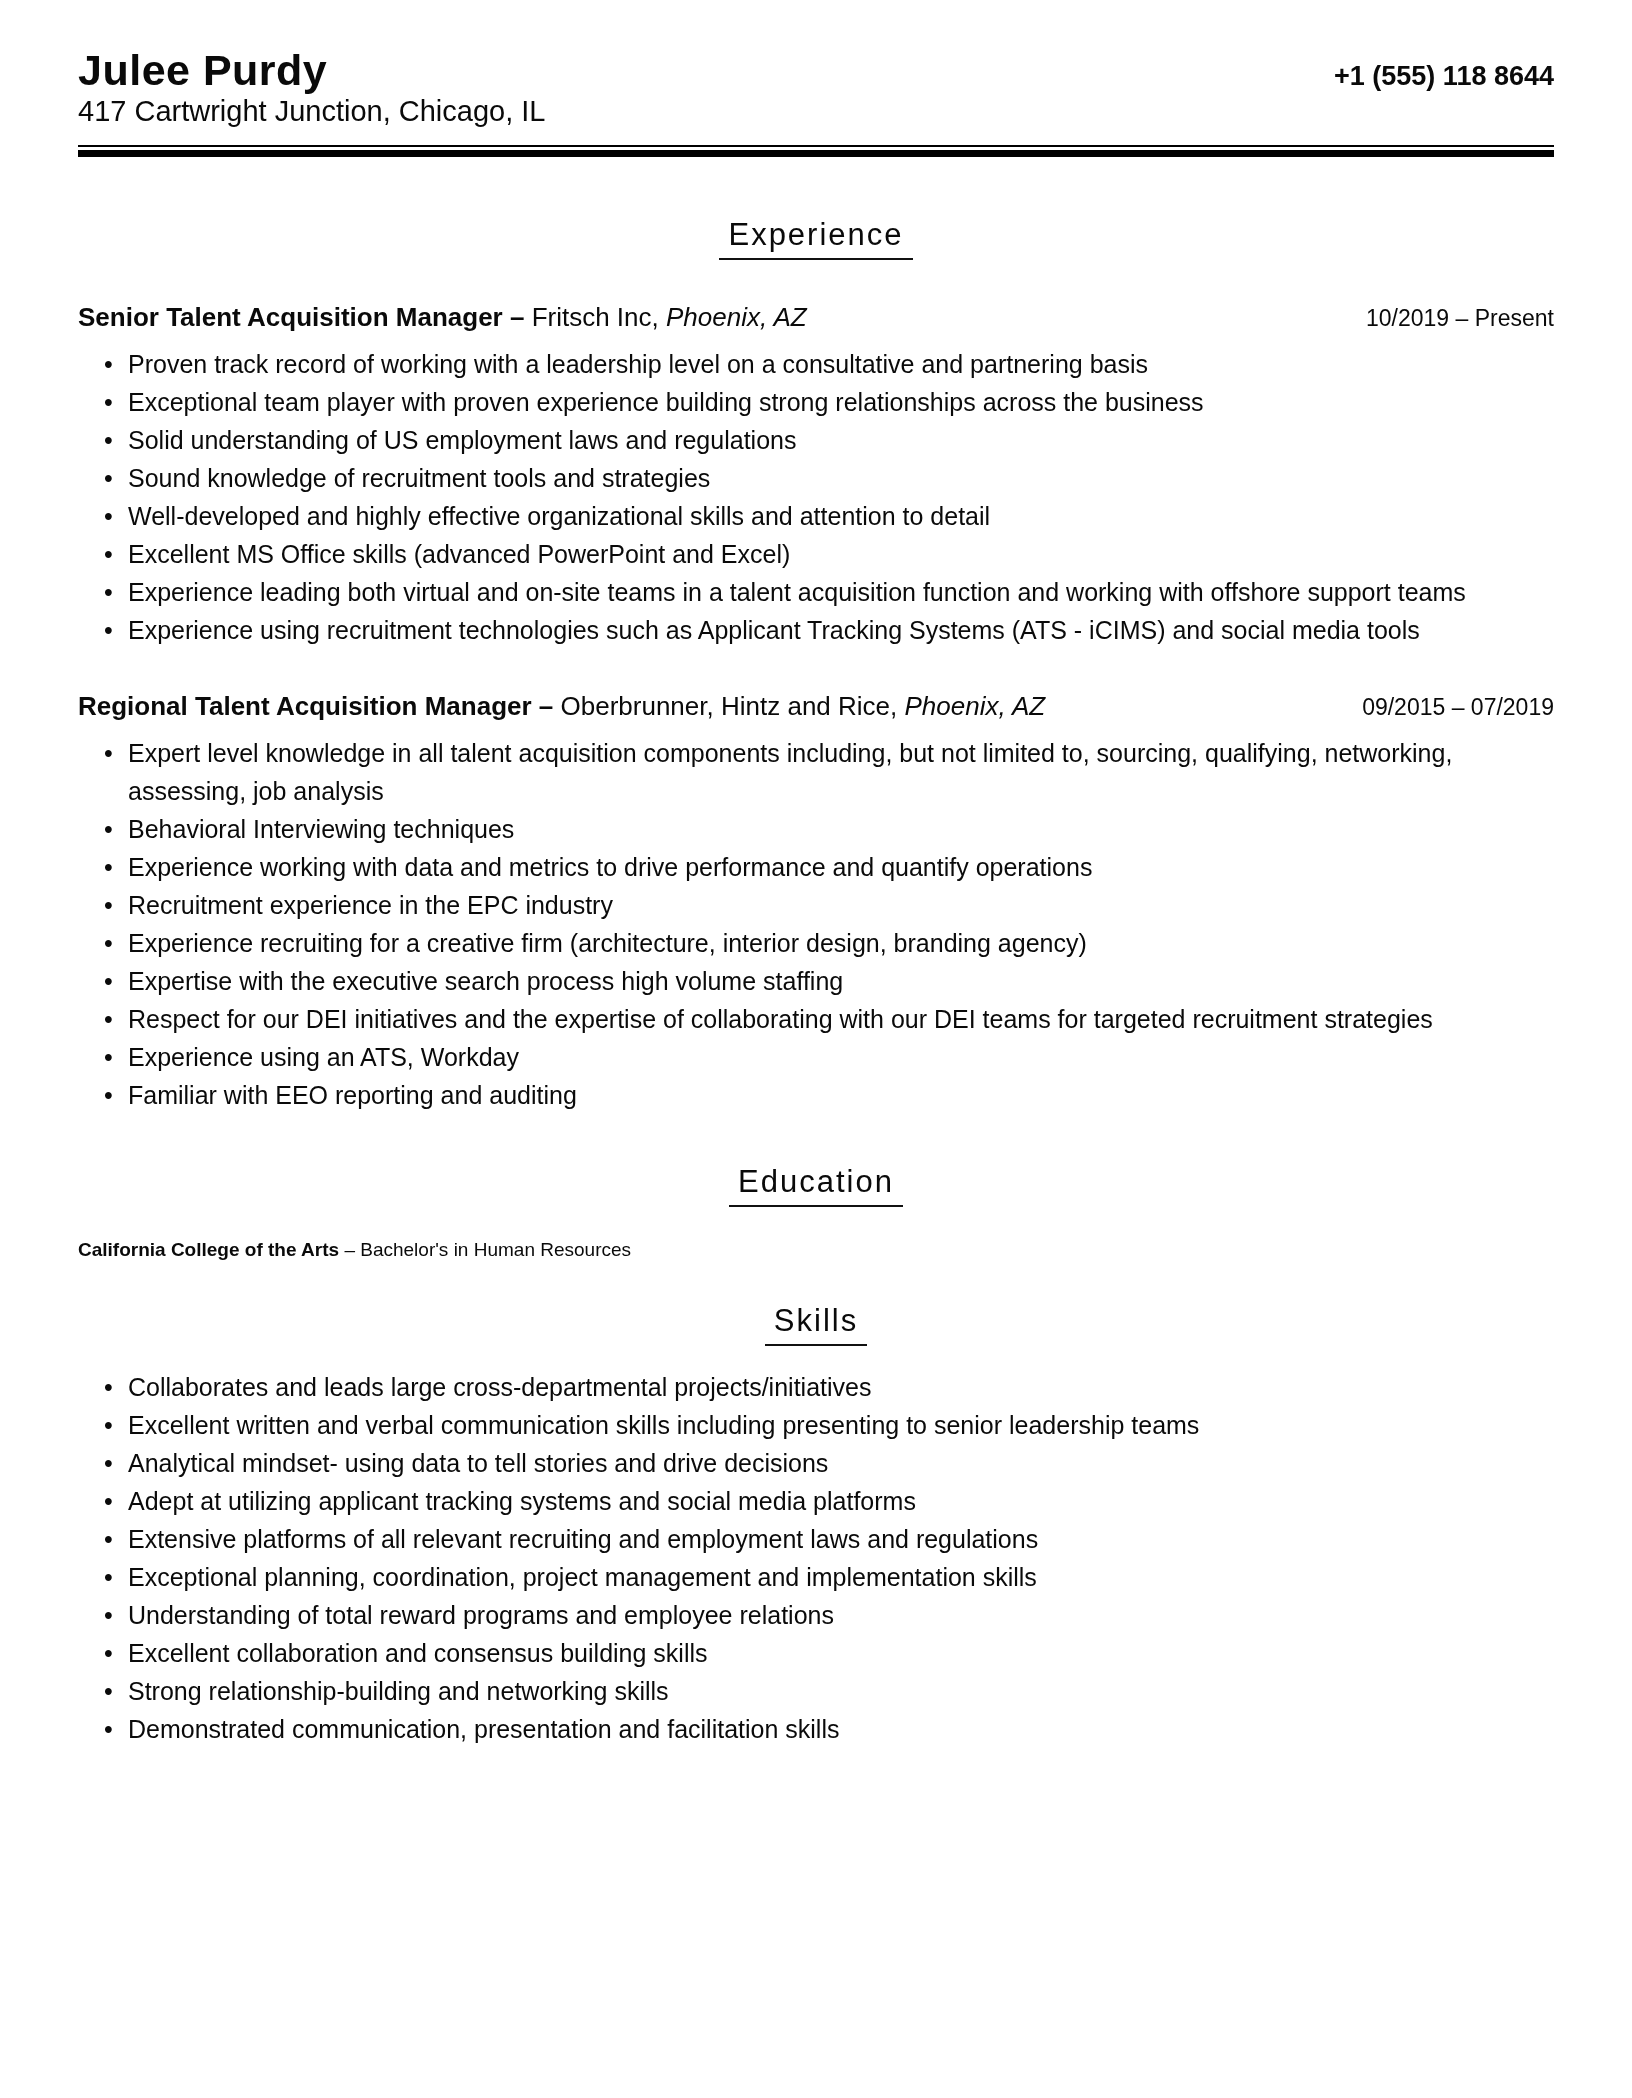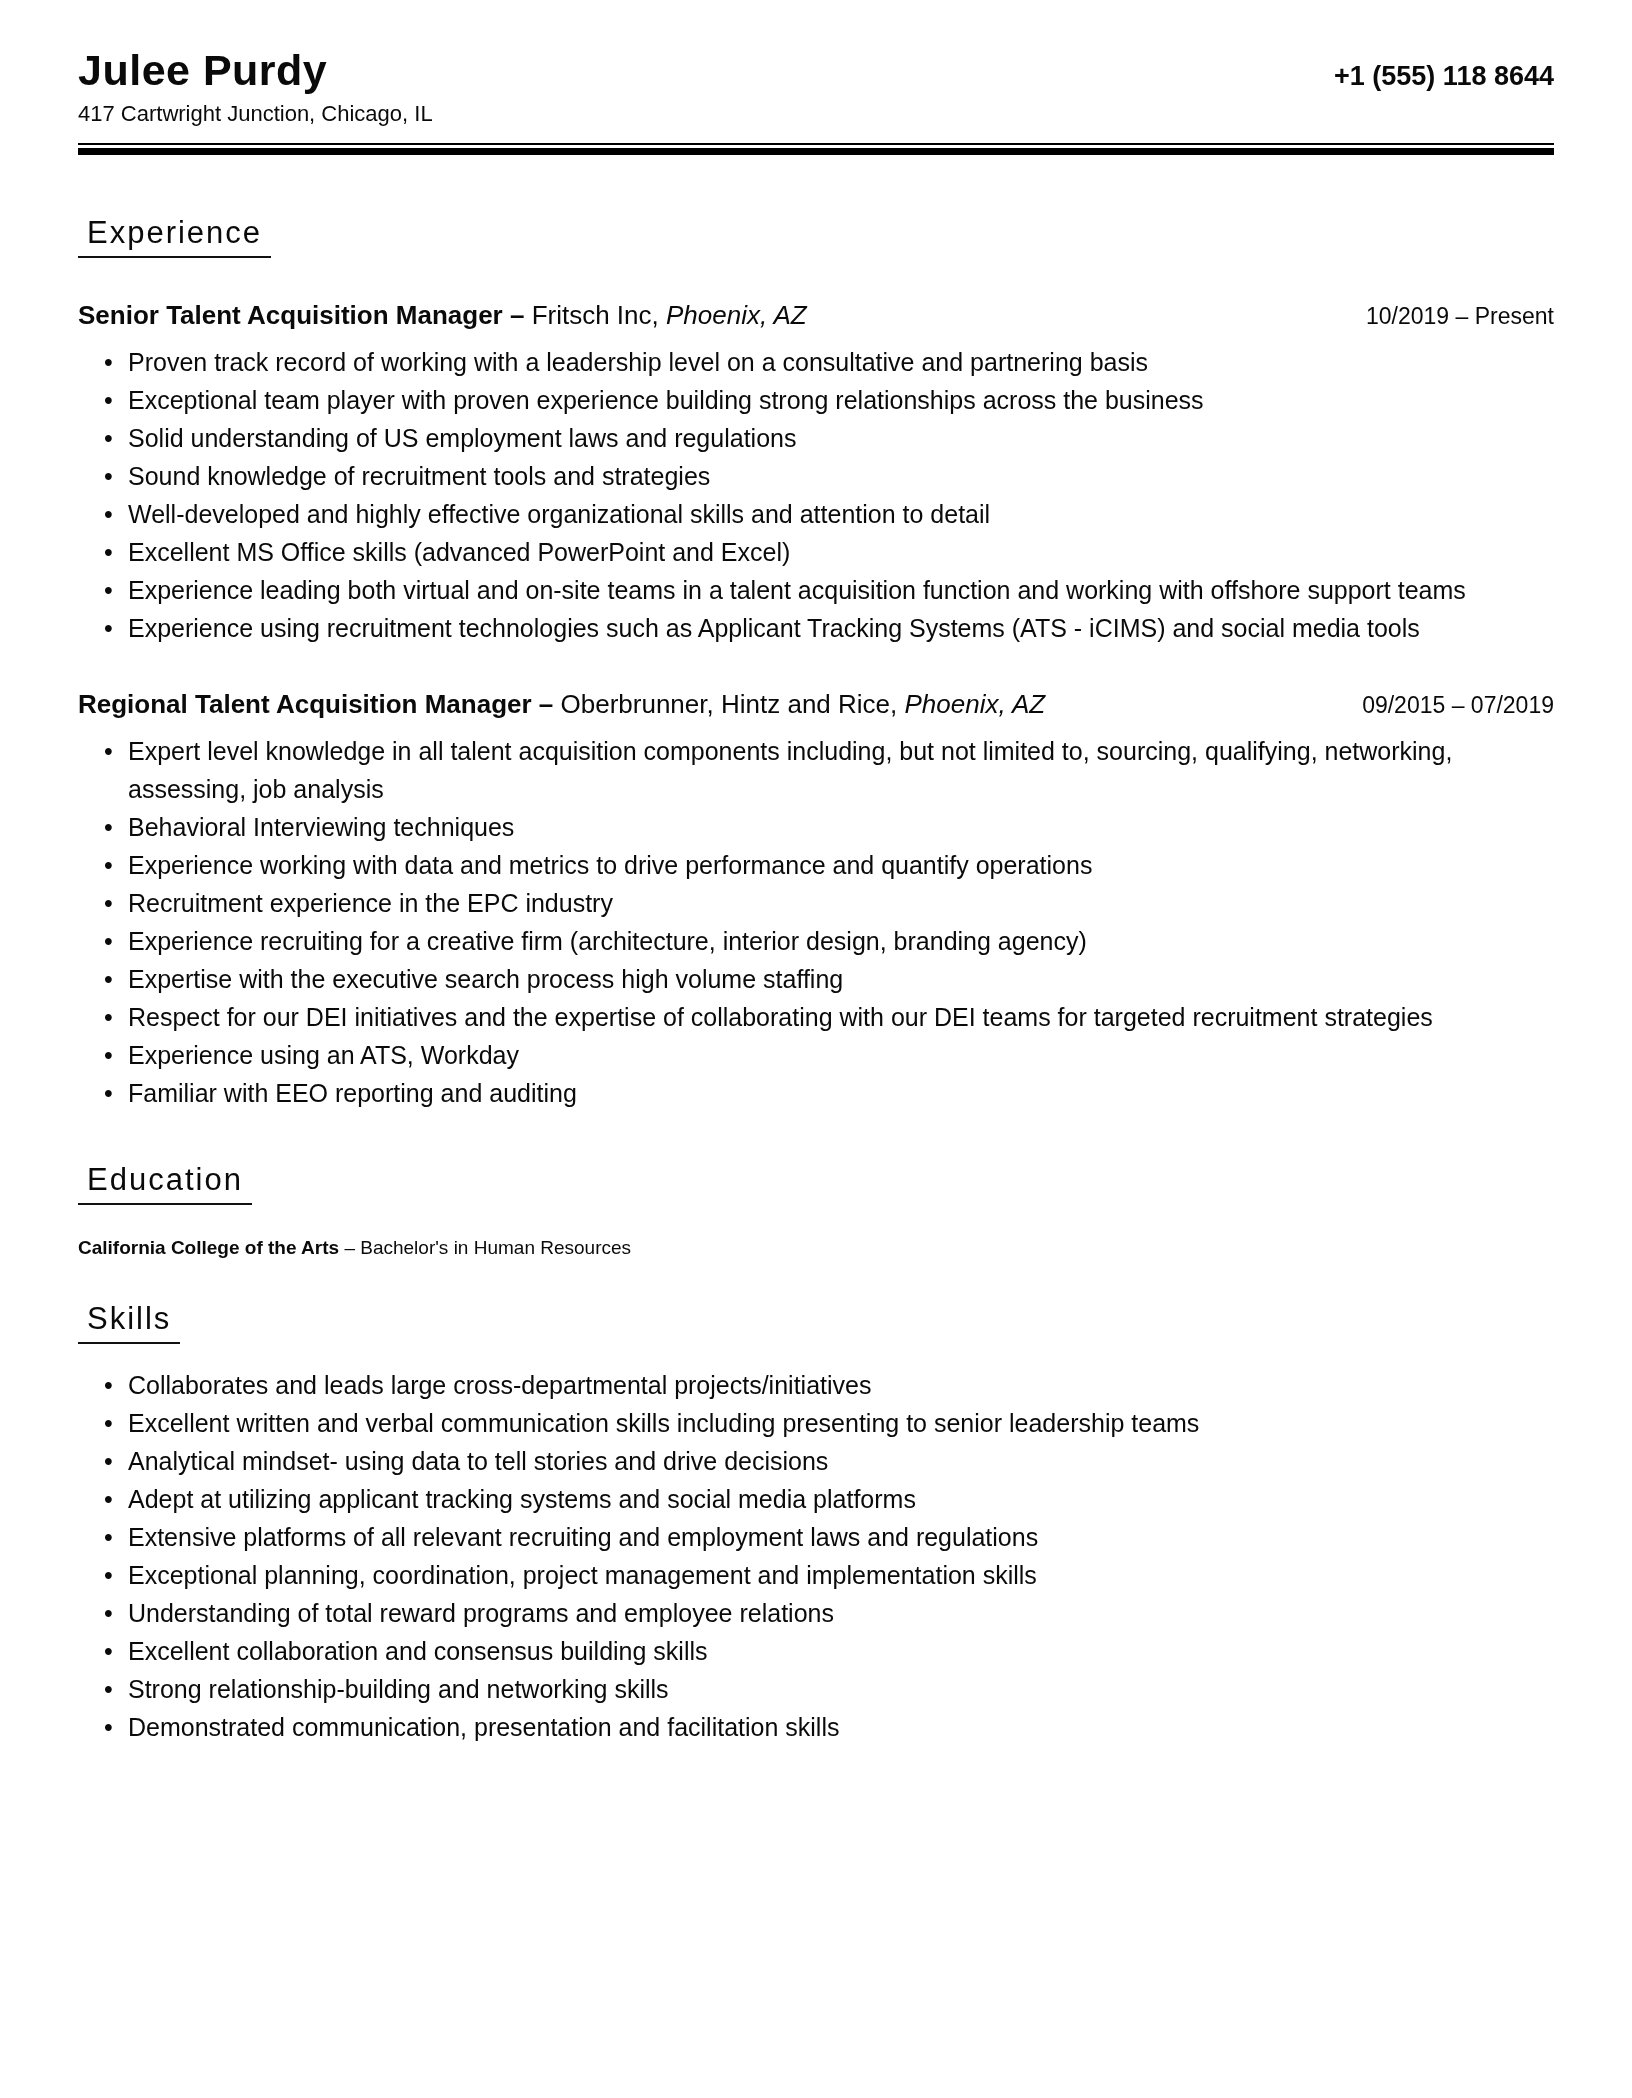--- a/index.html
+++ b/index.html
@@ -29,29 +29,28 @@
     font-weight: 700;
     line-height: 1.15;
     letter-spacing: 0.5px;
   }
   .phone {
     font-size: 27px;
     font-weight: 700;
     white-space: nowrap;
   }
   .address {
-    margin-top: 6px;
-    font-size: 22px;
+    font-size: 29px;
     line-height: 1.15;
   }
   .rule-thin  { margin-top: 16px; height: 2px; background: #000; }
   .rule-thick { margin-top: 3px;  height: 7px; background: #000; }
 
   
-  .section-heading-wrap { }
+  .section-heading-wrap { text-align: center; }
   .mt-exp   { margin-top: 60px; }
   .mt-edu   { margin-top: 50px; }
   .mt-skill { margin-top: 36px; }
   .section-heading {
     display: inline-block;
     margin: 0;
     font-size: 31px;
     font-weight: 400;
     letter-spacing: 2px;
     padding: 0 9px 5px 9px;

